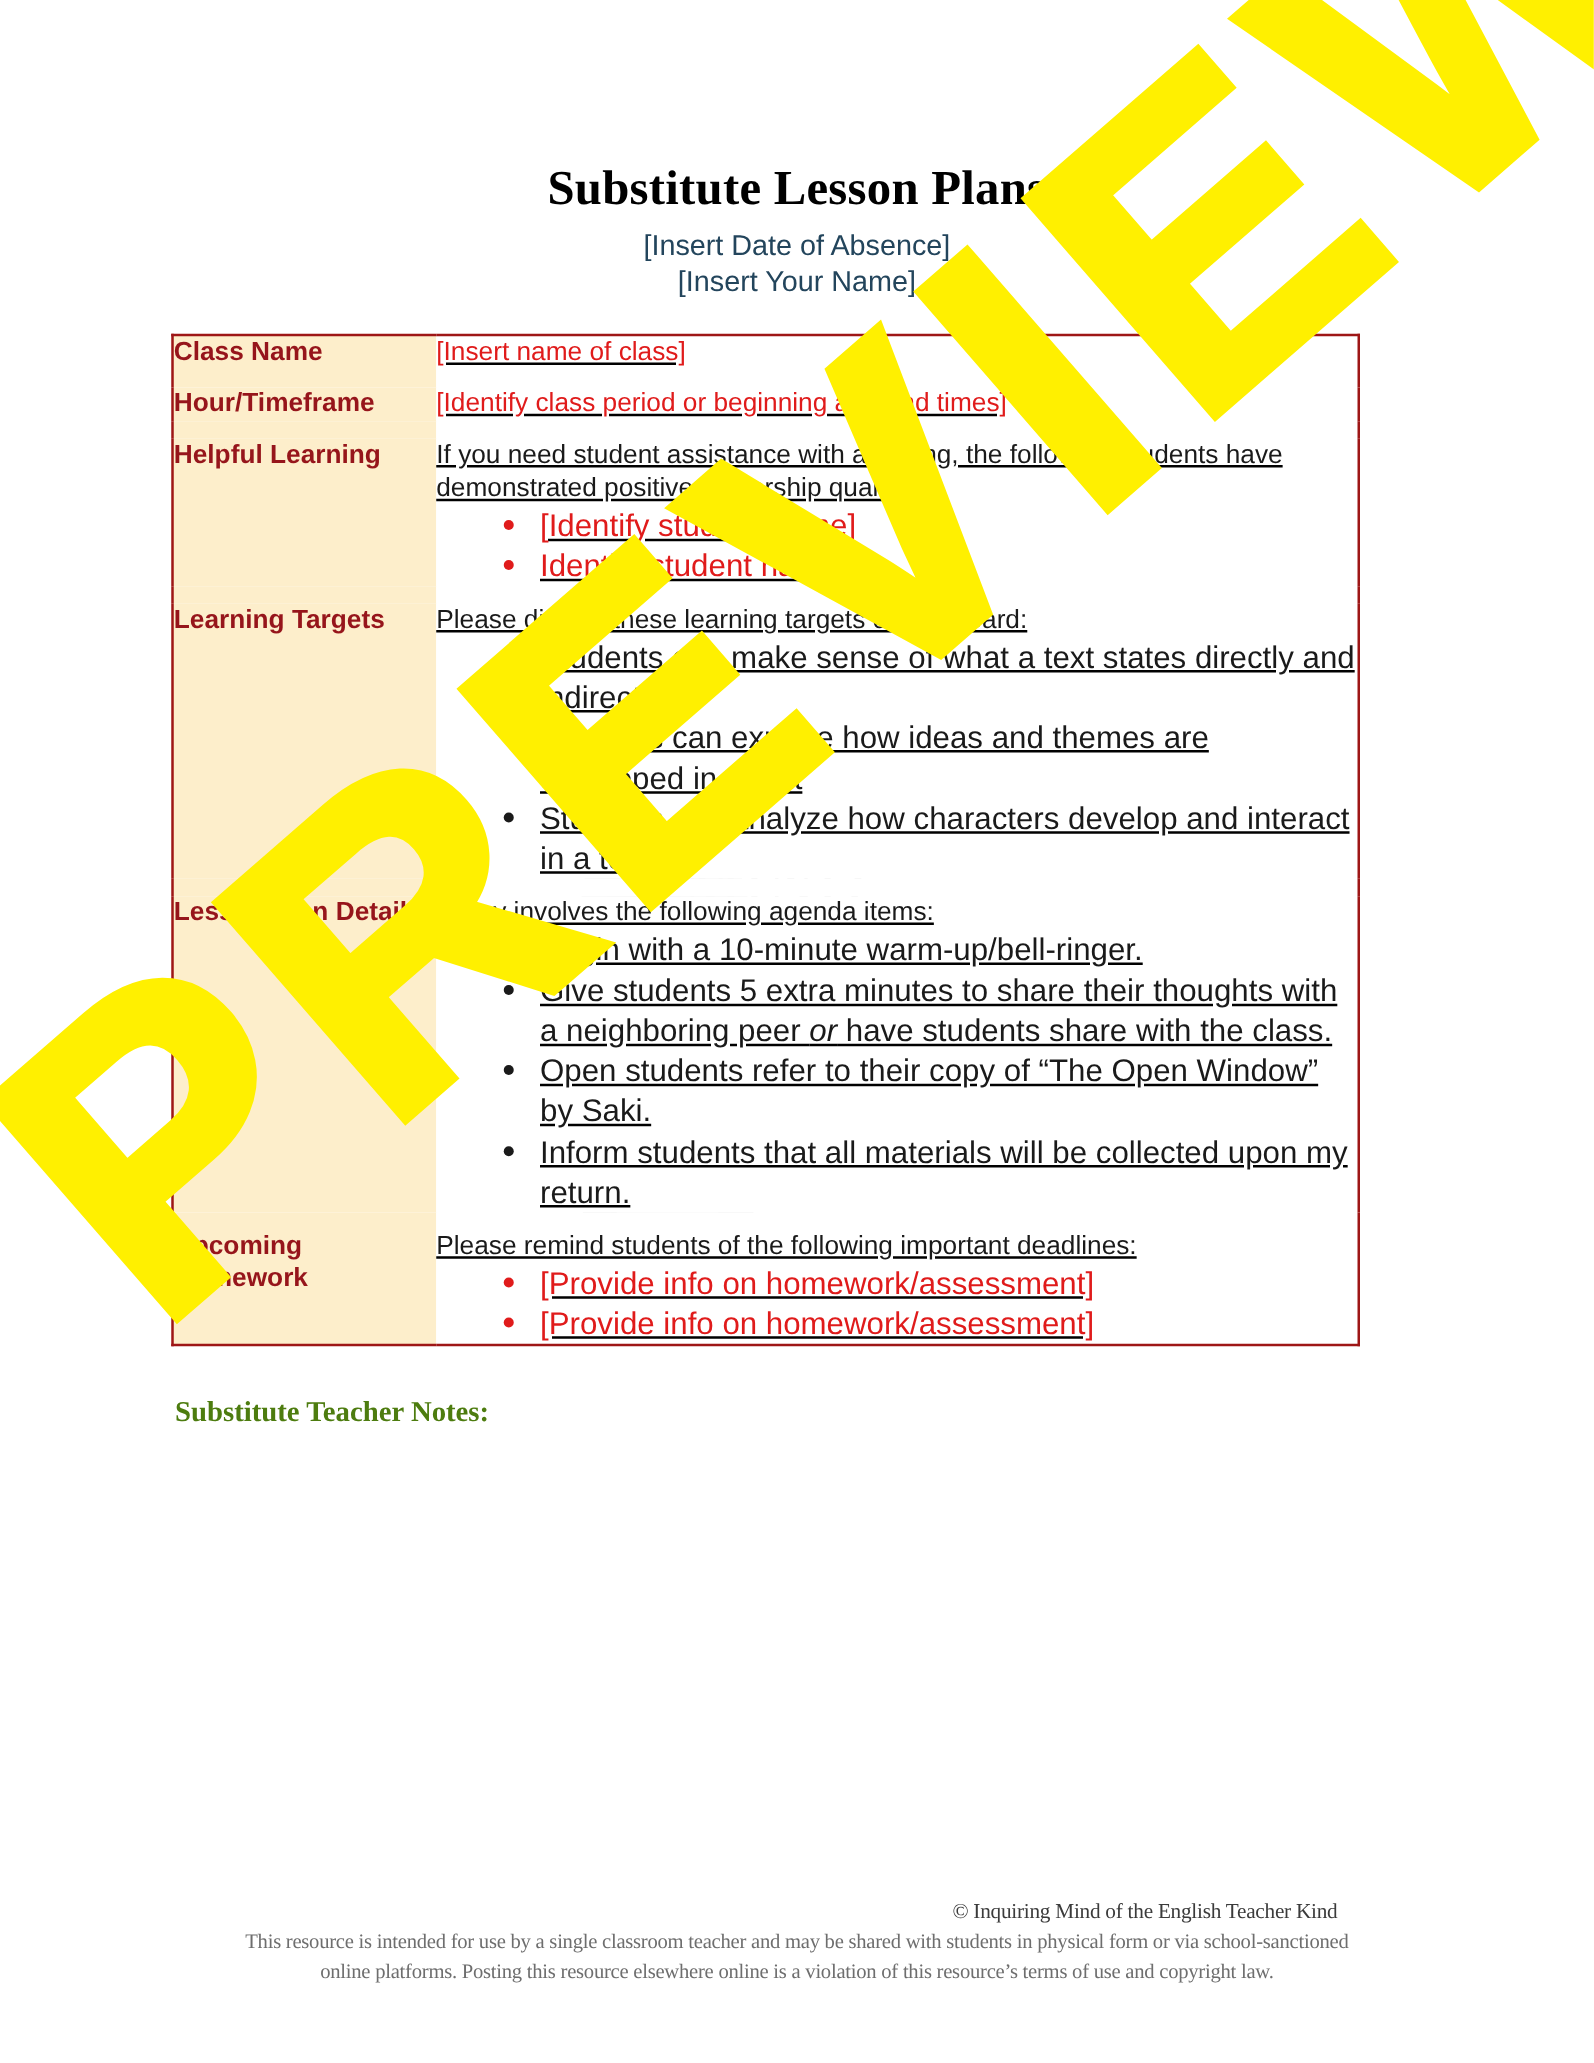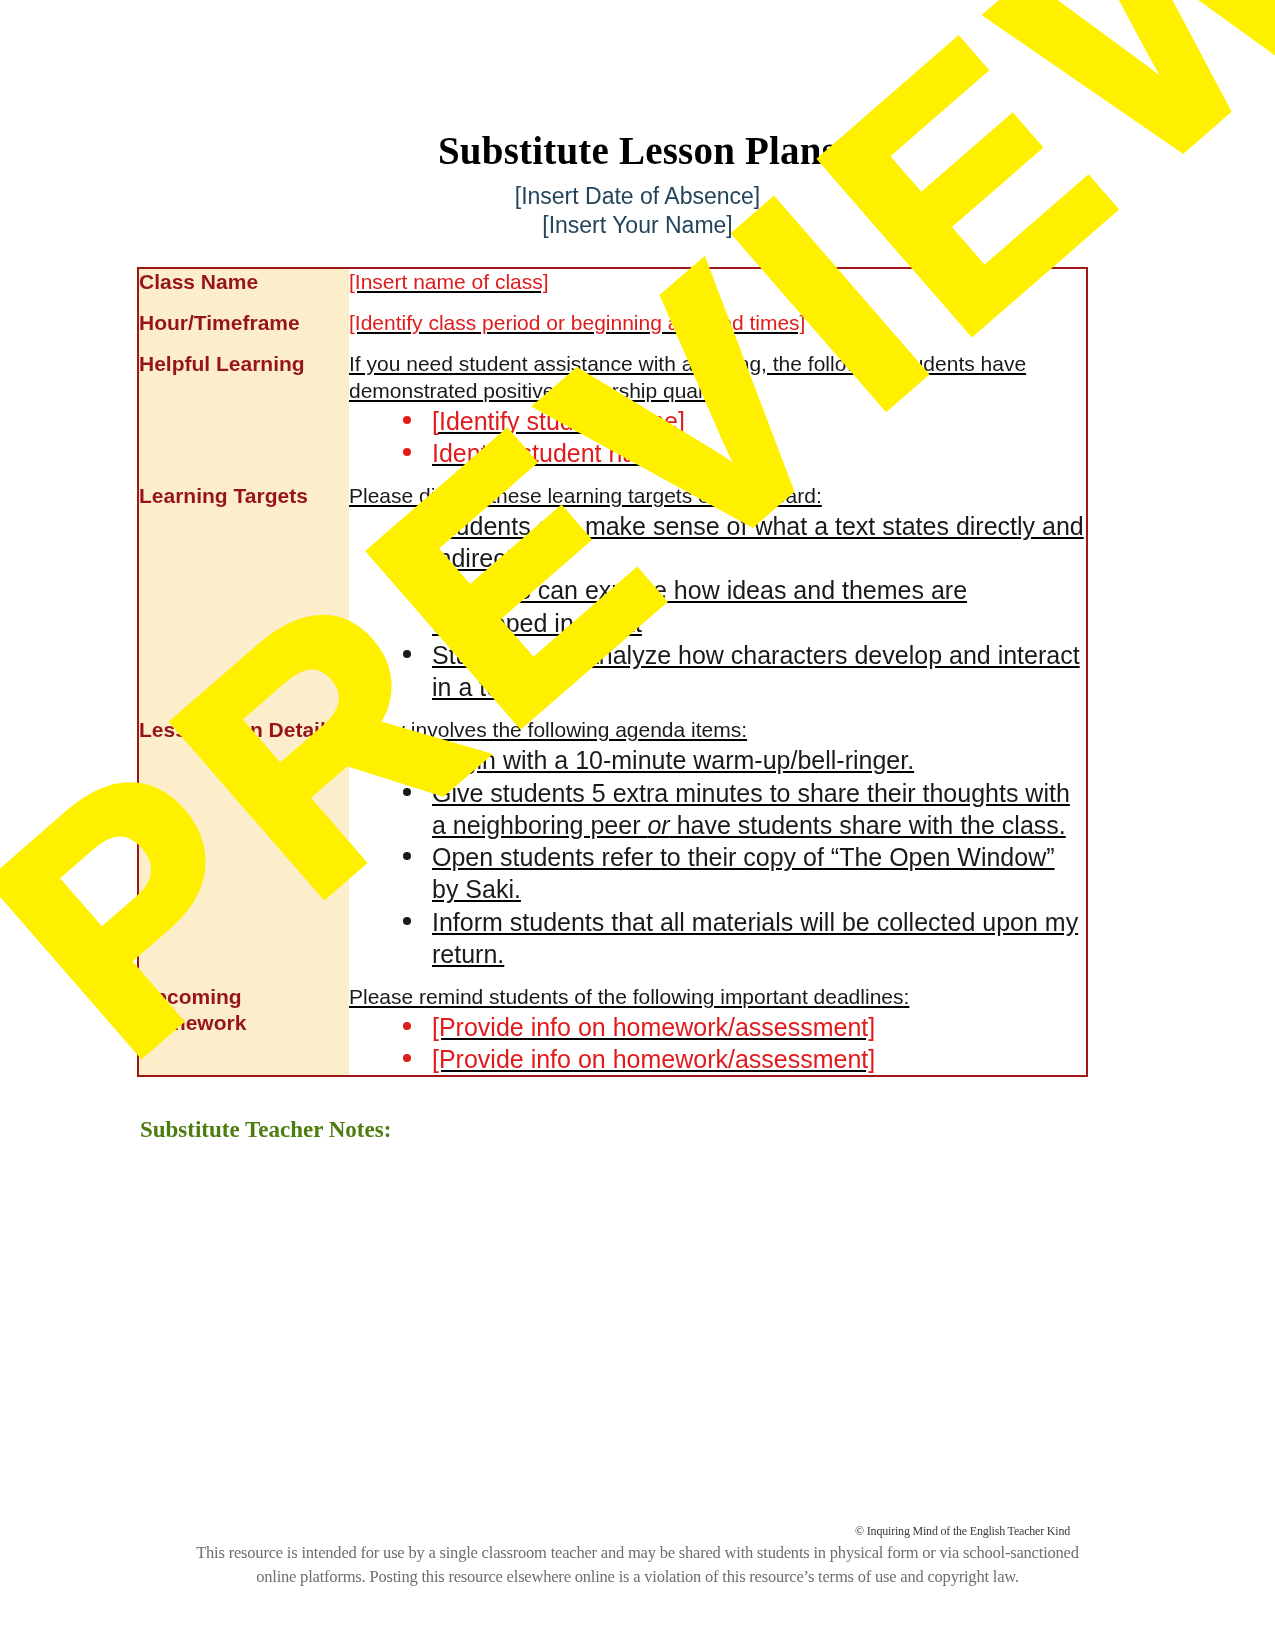--- a/index.html
+++ b/index.html
@@ -159,21 +159,21 @@
 
   #doc-footer{
     position:absolute;
     left:0; right:0; bottom:62px;
     z-index:2;
     text-align:center;
     font-family:"Liberation Serif", serif;
     color:#6e6e6e;
   }
   #footer-copyright{
-    font-size:12px;
+    font-size:17px;
     color:#3b3b3b;
     text-align:right;
     padding-right:205px;
     margin-bottom:2px;
     letter-spacing:-.2px;
   }
   #footer-terms{
     font-size:16.5px;
     line-height:1.42;
     color:#6e6e6e;

